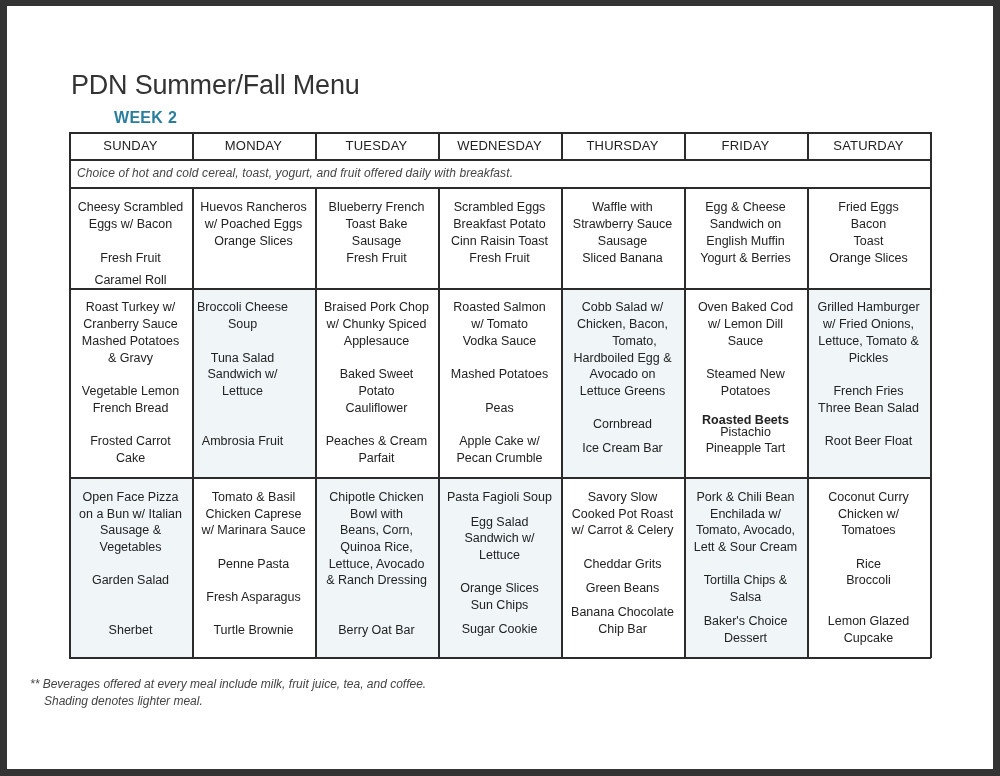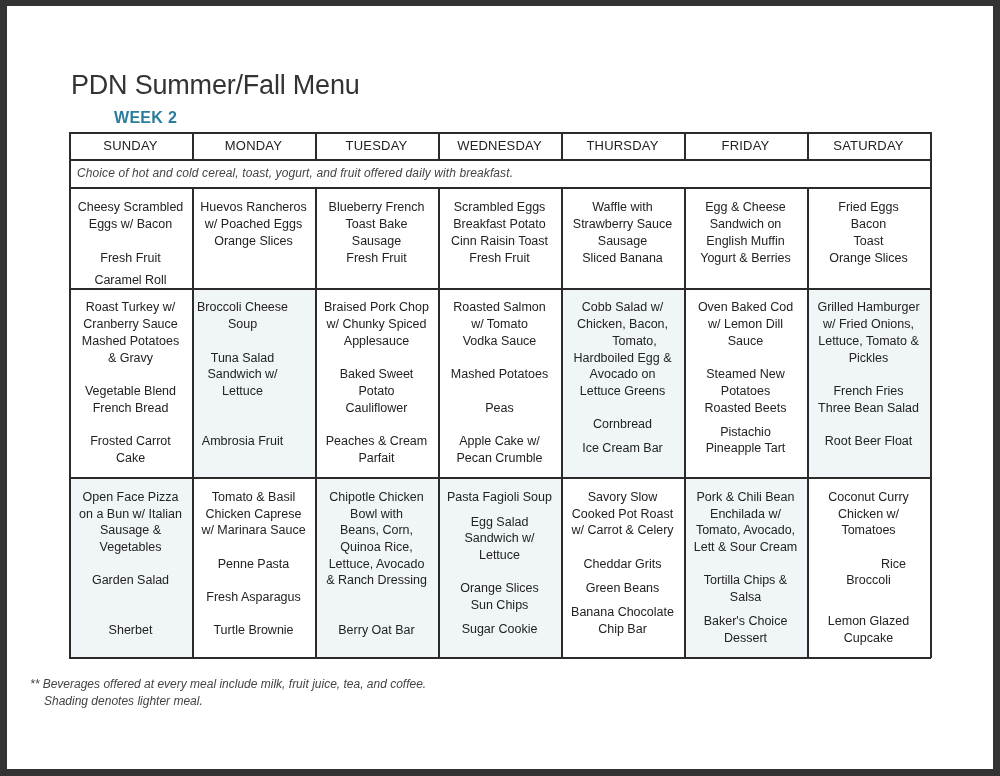--- a/index.html
+++ b/index.html
@@ -145,21 +145,21 @@
         <div class="ln" style="top: 12px;">Fried Eggs</div>
         <div class="ln" style="top: 29px;">Bacon</div>
         <div class="ln" style="top: 46px;">Toast</div>
         <div class="ln" style="top: 63px;">Orange Slices</div>
       </div>
       <div class="cell" style="left: 0px; top: 156px; height: 189px;">
         <div class="ln" style="top: 11px;">Roast Turkey w/</div>
         <div class="ln" style="top: 28px;">Cranberry Sauce</div>
         <div class="ln" style="top: 45px;">Mashed Potatoes</div>
         <div class="ln" style="top: 62px;">&amp; Gravy</div>
-        <div class="ln" style="top: 95px;">Vegetable Blend</div>
+        <div class="ln" style="top: 95px;">Vegetable Lemon</div>
         <div class="ln" style="top: 112px;">French Bread</div>
         <div class="ln" style="top: 145px;">Frosted Carrot</div>
         <div class="ln" style="top: 162px;">Cake</div>
       </div>
       <div class="cell" style="left: 112px; top: 156px; height: 189px;">
         <div class="ln" style="top: 11px;">Broccoli Cheese</div>
         <div class="ln" style="top: 28px;">Soup</div>
         <div class="ln" style="top: 62px;">Tuna Salad</div>
         <div class="ln" style="top: 78px;">Sandwich w/</div>
         <div class="ln" style="top: 95px;">Lettuce</div>
@@ -193,21 +193,21 @@
         <div class="ln" style="top: 95px;">Lettuce Greens</div>
         <div class="ln" style="top: 128px;">Cornbread</div>
         <div class="ln" style="top: 152px;">Ice Cream Bar</div>
       </div>
       <div class="cell" style="left: 615px; top: 156px; height: 189px;">
         <div class="ln" style="top: 11px;">Oven Baked Cod</div>
         <div class="ln" style="top: 28px;">w/ Lemon Dill</div>
         <div class="ln" style="top: 45px;">Sauce</div>
         <div class="ln" style="top: 78px;">Steamed New</div>
         <div class="ln" style="top: 95px;">Potatoes</div>
-        <div class="ln" style="top: 112px;">Roasted Beets</div>
+        <div class="ln" style="top: 124px; font-weight: bold;">Roasted Beets</div>
         <div class="ln" style="top: 136px;">Pistachio</div>
         <div class="ln" style="top: 152px;">Pineapple Tart</div>
       </div>
       <div class="cell" style="left: 738px; top: 156px; height: 189px;">
         <div class="ln" style="top: 11px;">Grilled Hamburger</div>
         <div class="ln" style="top: 28px;">w/ Fried Onions,</div>
         <div class="ln" style="top: 45px;">Lettuce, Tomato &amp;</div>
         <div class="ln" style="top: 62px;">Pickles</div>
         <div class="ln" style="top: 95px;">French Fries</div>
         <div class="ln" style="top: 112px;">Three Bean Salad</div>
@@ -263,21 +263,21 @@
         <div class="ln" style="top: 62px;">Lett &amp; Sour Cream</div>
         <div class="ln" style="top: 95px;">Tortilla Chips &amp;</div>
         <div class="ln" style="top: 112px;">Salsa</div>
         <div class="ln" style="top: 136px;">Baker's Choice</div>
         <div class="ln" style="top: 153px;">Dessert</div>
       </div>
       <div class="cell" style="left: 738px; top: 345px; height: 180px;">
         <div class="ln" style="top: 12px;">Coconut Curry</div>
         <div class="ln" style="top: 29px;">Chicken w/</div>
         <div class="ln" style="top: 45px;">Tomatoes</div>
-        <div class="ln" style="top: 79px; padding-left: 25px;">Rice</div>
+        <div class="ln" style="top: 79px;">Rice</div>
         <div class="ln" style="top: 95px;">Broccoli</div>
         <div class="ln" style="top: 136px;">Lemon Glazed</div>
         <div class="ln" style="top: 153px;">Cupcake</div>
       </div>
       <div class="hline" style="top: 0px;"></div>
       <div class="hline" style="top: 27px;"></div>
       <div class="hline" style="top: 55px;"></div>
       <div class="hline" style="top: 156px;"></div>
       <div class="hline" style="top: 345px;"></div>
       <div class="hline" style="top: 525px;"></div>

